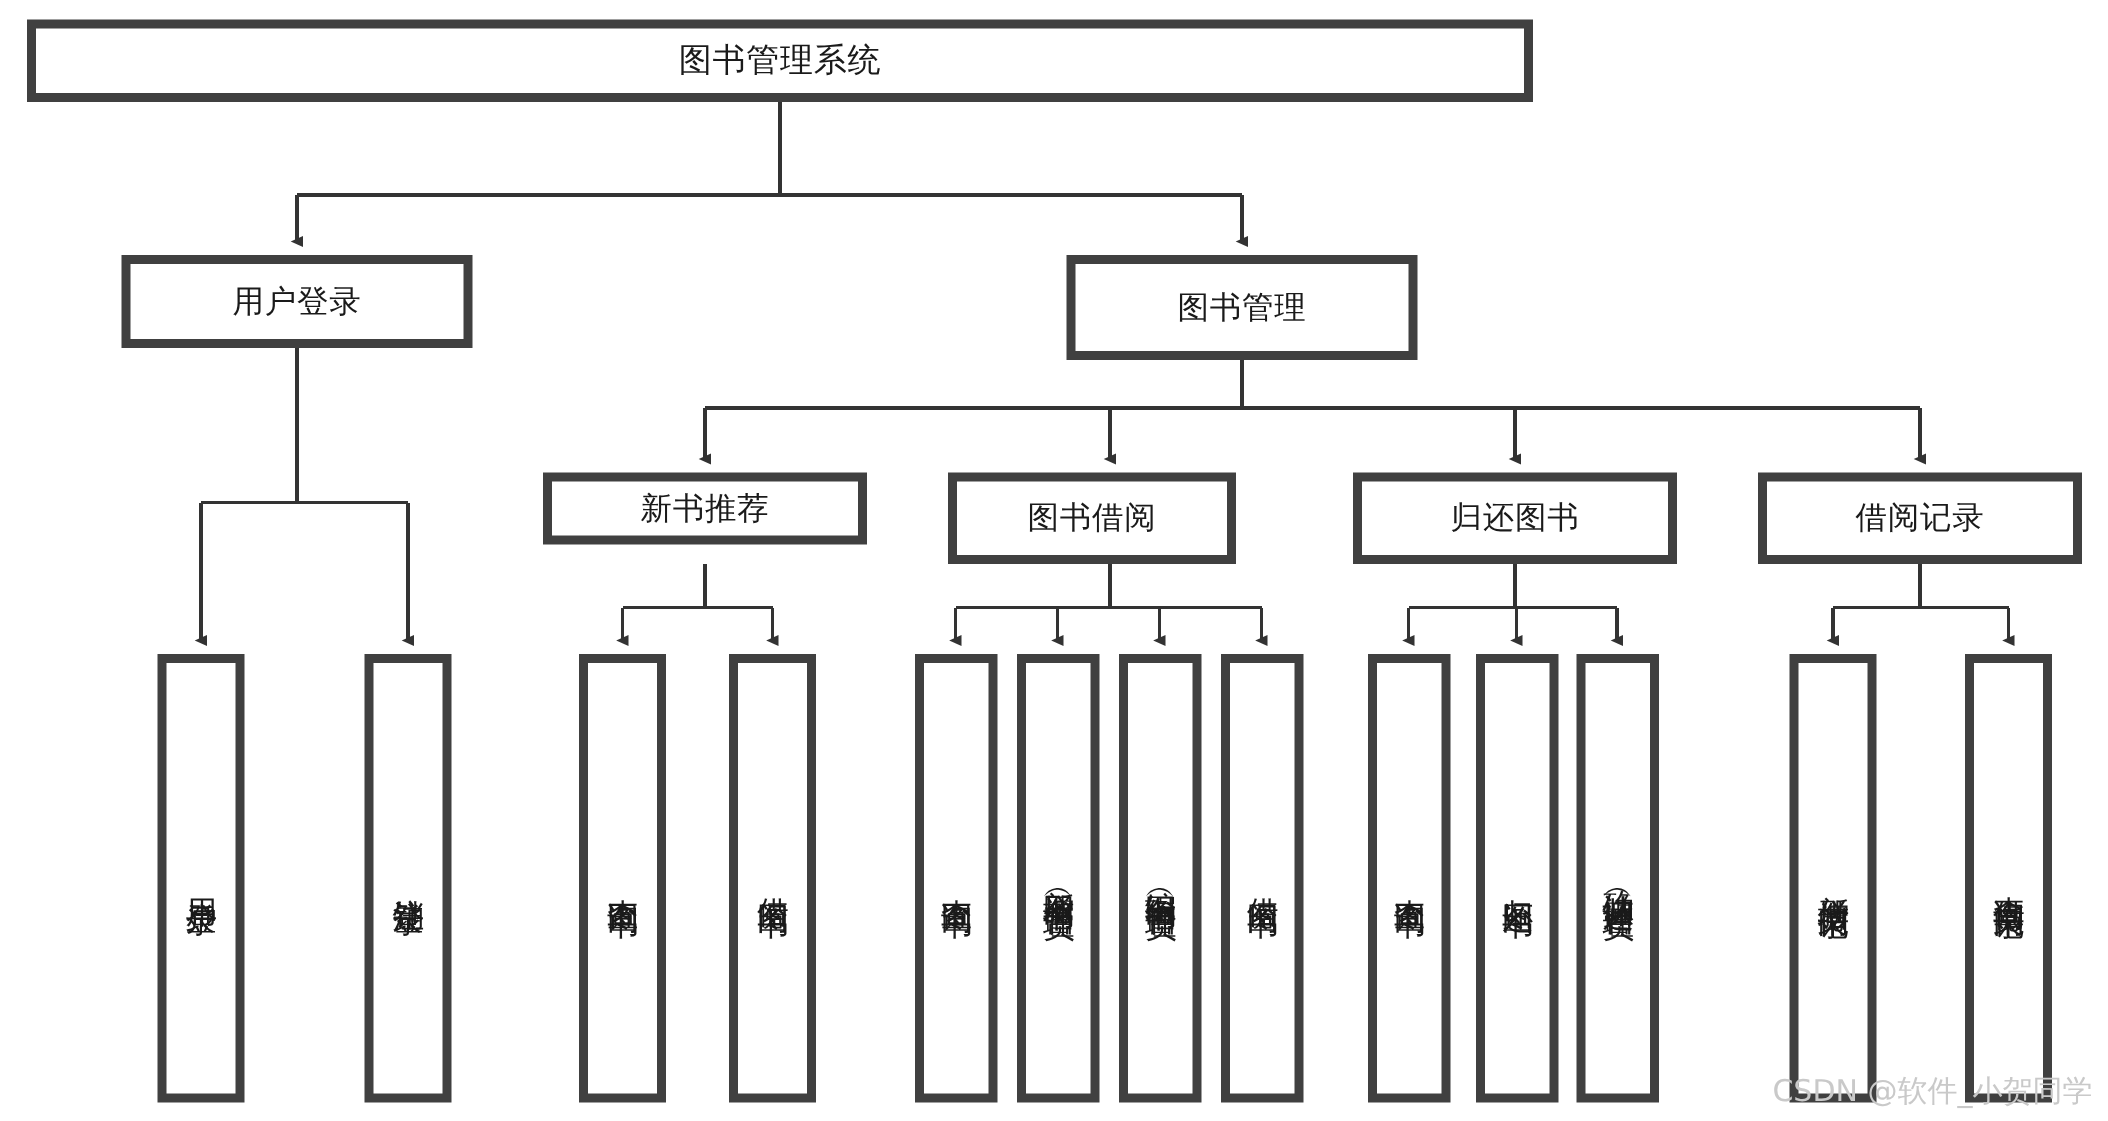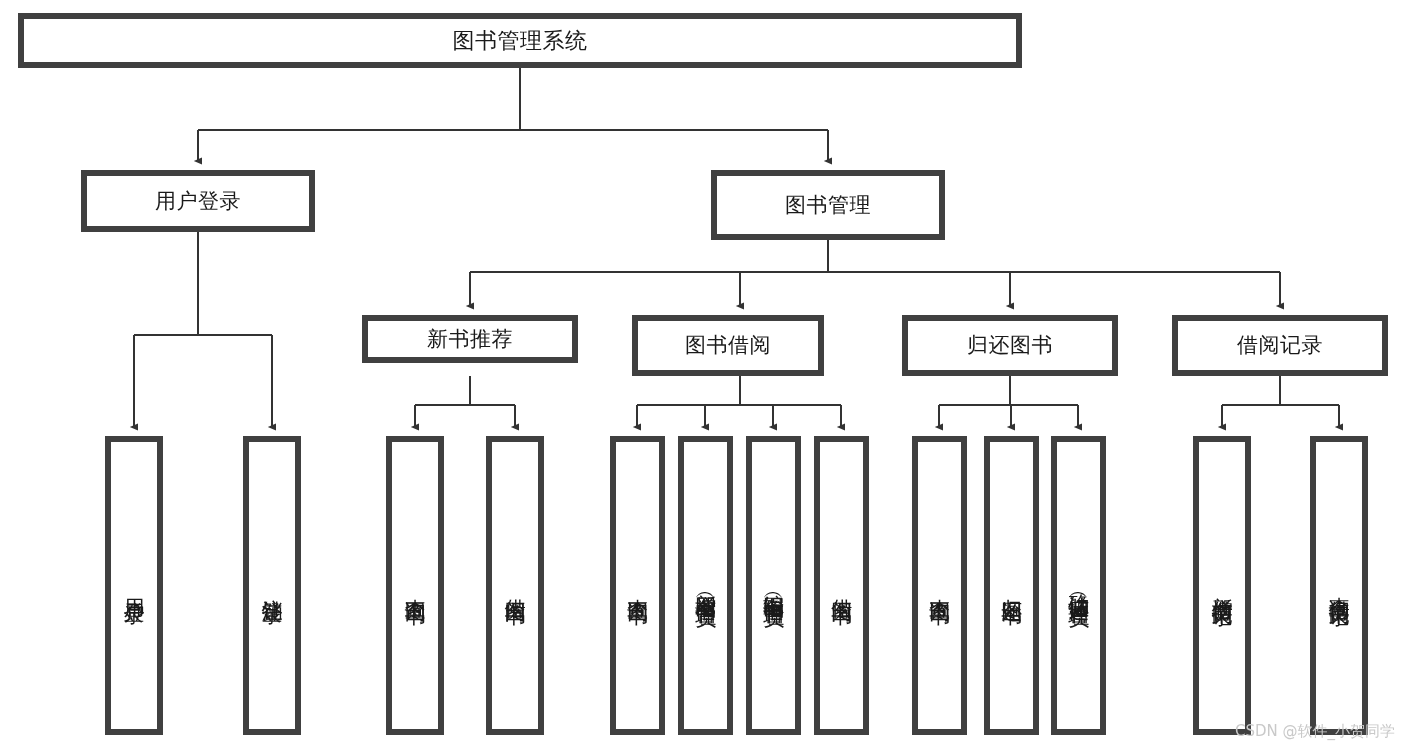--- a/index.html
+++ b/index.html
@@ -61,21 +61,21 @@
     text-orientation: upright;
     font-size: 21px;
     line-height: 1.08;
     letter-spacing: 2px;
     white-space: nowrap;
   }
   #watermark {
     position: absolute;
     right: 10px;
     bottom: 6px;
-    font-size: 15px;
+    font-size: 20px;
     color: #c9c9c9;
     white-space: nowrap;
     user-select: none;
   }
 </style>
 </head>
 <body>
 
 <div id="diagram-root">
 

